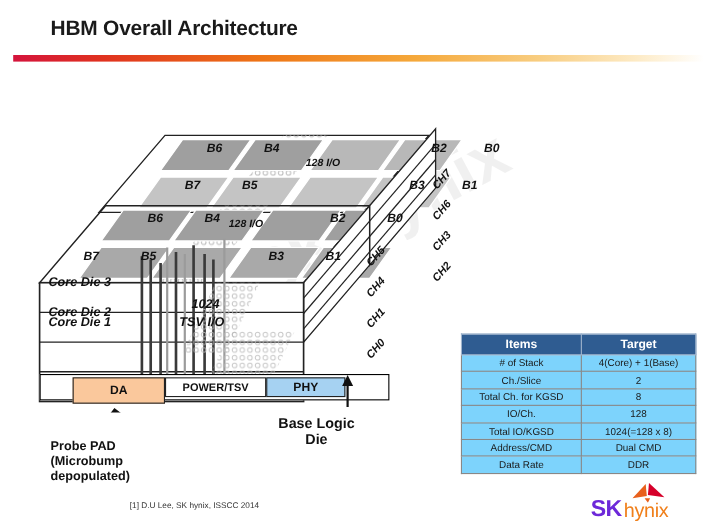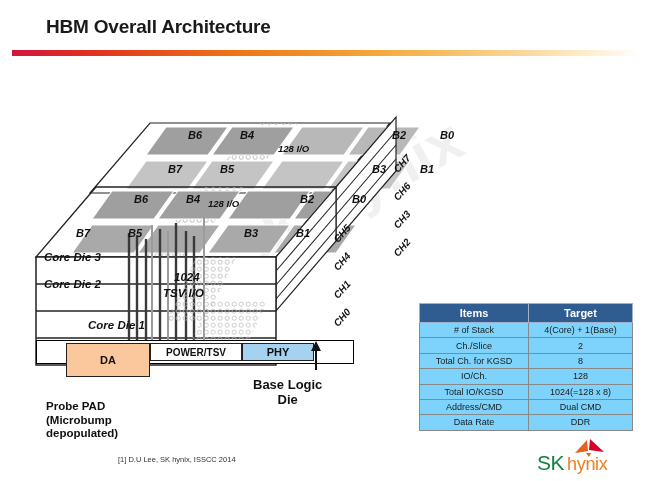--- a/index.html
+++ b/index.html
@@ -97,21 +97,21 @@
   #spectable td.k{width:108px;}
 
   
   .cite{
     position:absolute;left:118px;top:455px;
     font-size:7.5px;color:#333;
   }
   #logo{position:absolute;left:537px;top:437px;width:100px;height:40px;}
   .logo-sk{
     position:absolute;left:0px;top:14px;
-    font-size:21px;font-weight:normal;color:#15803d;
+    font-size:21px;font-weight:bold;color:#6d28d9;
     font-family:"Liberation Sans",sans-serif;letter-spacing:-0.5px;
   }
   .logo-hy{
     position:absolute;left:30px;top:17px;
     font-size:18px;color:#f07f1a;
     font-family:"Liberation Sans",sans-serif;letter-spacing:-0.3px;
   }
 </style>
 </head>
 <body>
@@ -247,28 +247,28 @@
   <div class="isolabel" style="left:392px;top:214px;font-size:10px;transform:rotate(-48deg);">CH3</div>
   <div class="isolabel" style="left:392px;top:242px;font-size:10px;transform:rotate(-48deg);">CH2</div>
 
   <div class="isolabel" style="left:332px;top:228px;font-size:10px;transform:rotate(-48deg);">CH5</div>
   <div class="isolabel" style="left:332px;top:256px;font-size:10px;transform:rotate(-48deg);">CH4</div>
   <div class="isolabel" style="left:332px;top:284px;font-size:10px;transform:rotate(-48deg);">CH1</div>
   <div class="isolabel" style="left:332px;top:312px;font-size:10px;transform:rotate(-48deg);">CH0</div>
 
   <div class="dielabel" style="left:44px;top:251px;">Core Die 3</div>
   <div class="dielabel" style="left:44px;top:278px;">Core Die 2</div>
-  <div class="dielabel" style="left:44px;top:319px;margin-left:44px;">Core Die 1</div>
+  <div class="dielabel" style="left:44px;top:287px;">Core Die 1</div>
   <div class="dielabel" style="left:44px;top:344px;">Core Die 0</div>
 
   <div class="tsvtxt" style="left:174px;top:271px;font-size:11.5px;">1024</div>
   <div class="tsvtxt" style="left:163px;top:287px;font-size:11.5px;">TSV I/O</div>
 
   <div class="diebox" style="left:36px;top:340px;width:318px;height:24px;"></div>
-  <div class="blk da" style="left:66px;top:343px;width:84px;height:34px;">DA</div>
+  <div class="blk da" style="left:66px;top:343px;width:84px;height:24px;">DA</div>
   <div class="blk pw" style="left:150px;top:343px;width:92px;height:18px;">POWER/TSV</div>
   <div class="blk phy" style="left:242px;top:343px;width:72px;height:18px;">PHY</div>
 
   <svg style="position:absolute;left:300px;top:340px;" width="40" height="32">
     <line x1="16" y1="30" x2="16" y2="8" stroke="#111" stroke-width="2"></line>
     <polygon points="16,1 11,11 21,11" fill="#111"></polygon>
   </svg>
 
   <div class="callout" style="left:46px;top:400px;text-align:left;">
     <span>Probe PAD</span><br>

